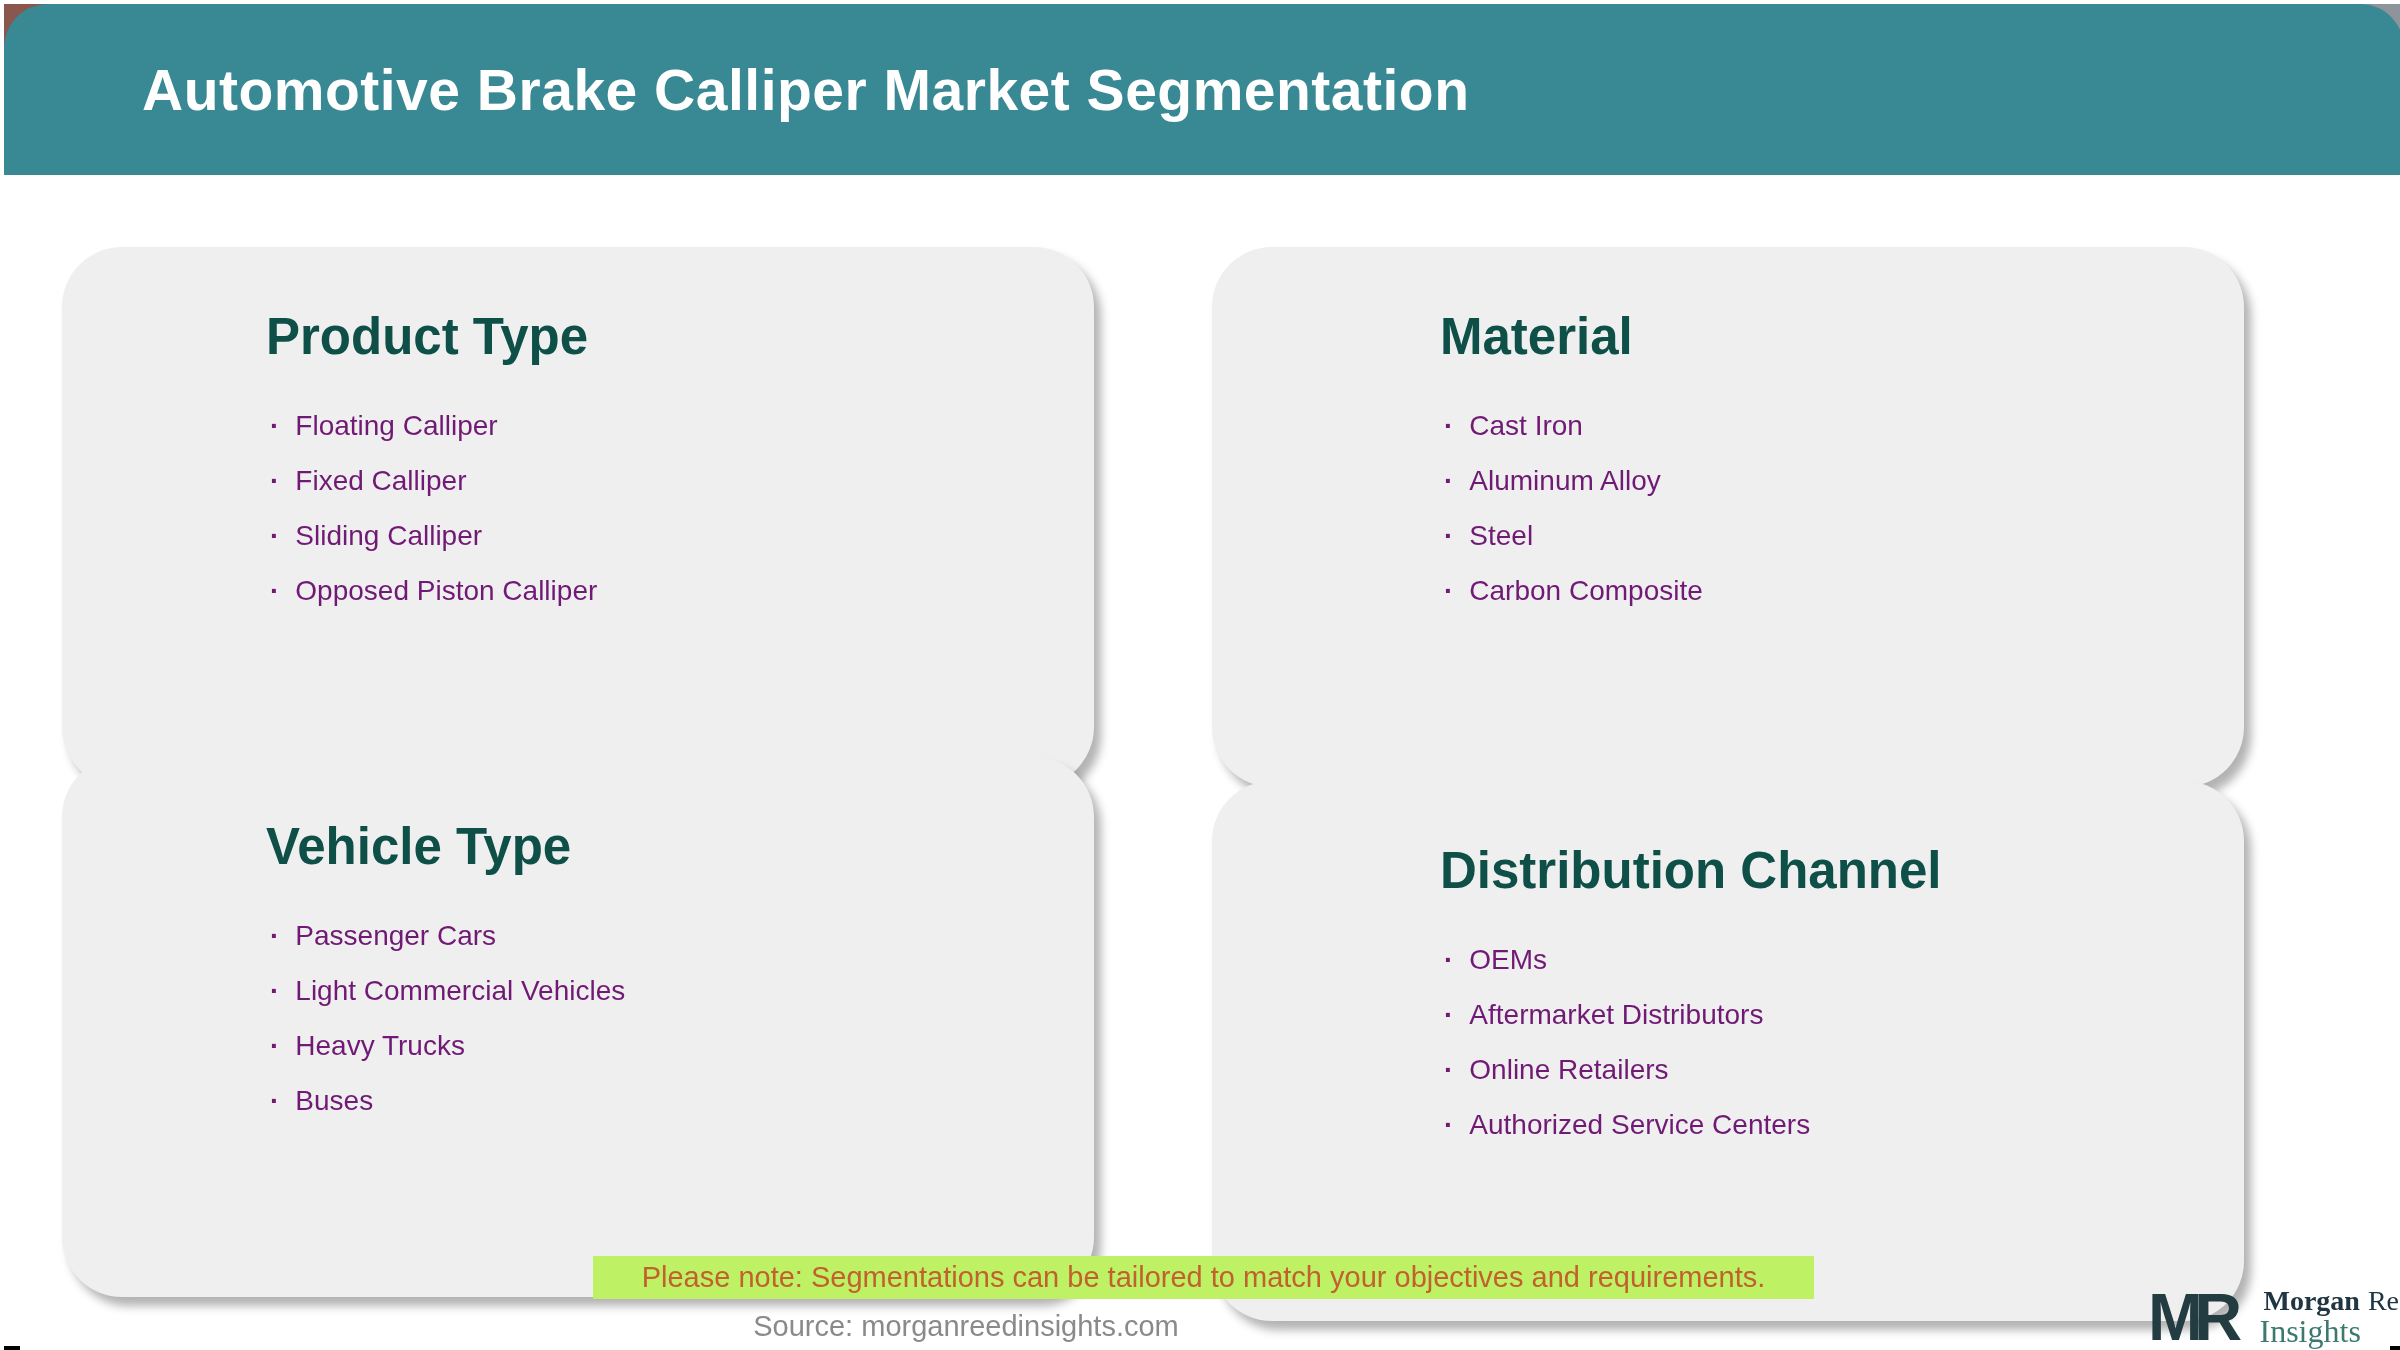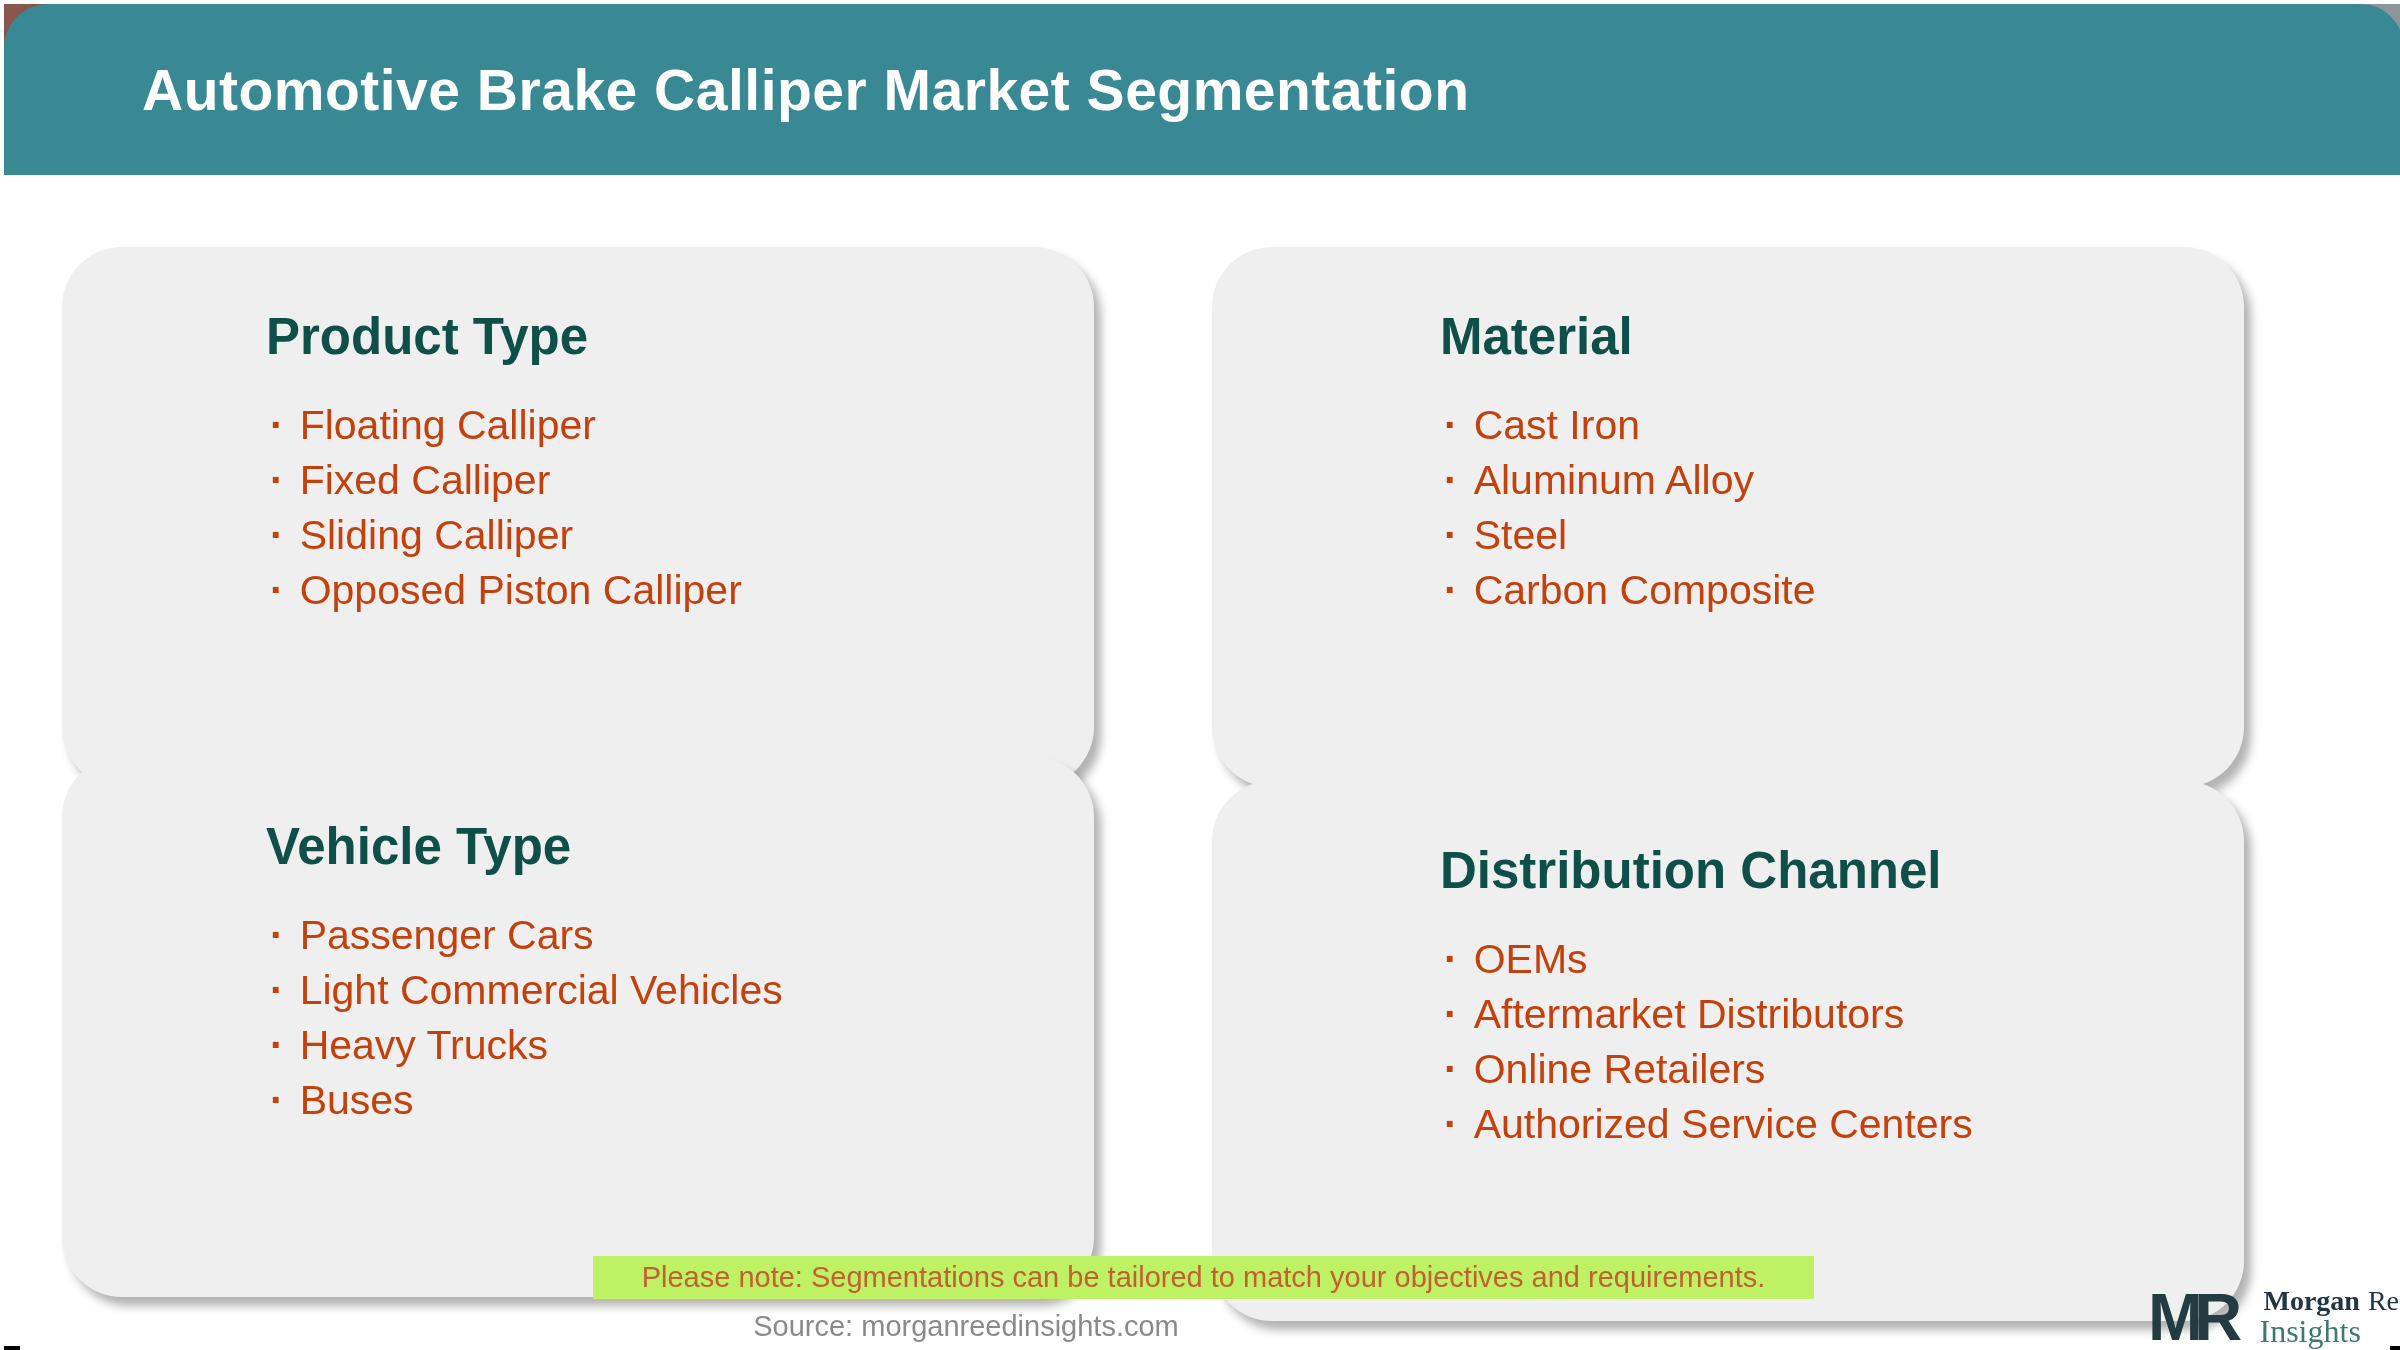--- a/index.html
+++ b/index.html
@@ -50,22 +50,22 @@
   .card.r2c2 { left: 1208px; top: 753px; margin-top: 24px; }
 
   .card h2 {
     color: #0e4f48;
     font-size: 51px;
     font-weight: 700;
     margin-bottom: 24px;
   }
   .card ul { list-style: none; }
   .card li {
-    color: #c2410c;
-    font-size: 41px;
+    color: #701a75;
+    font-size: 28px;
     line-height: 47px;
     white-space: nowrap;
   }
   .card li::before {
     content: "\00B7";
     font-weight: 700;
     margin-right: 16px;
   }
 
   .note-bar {

